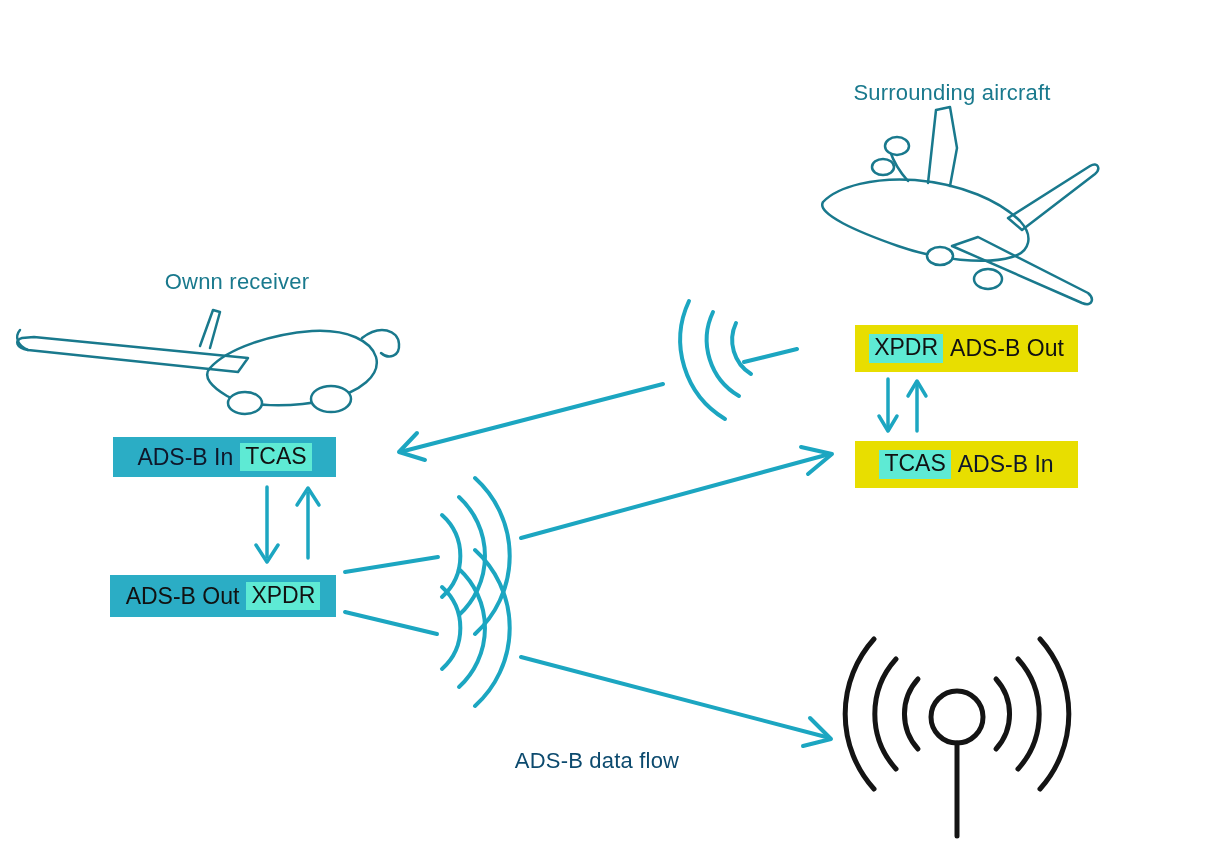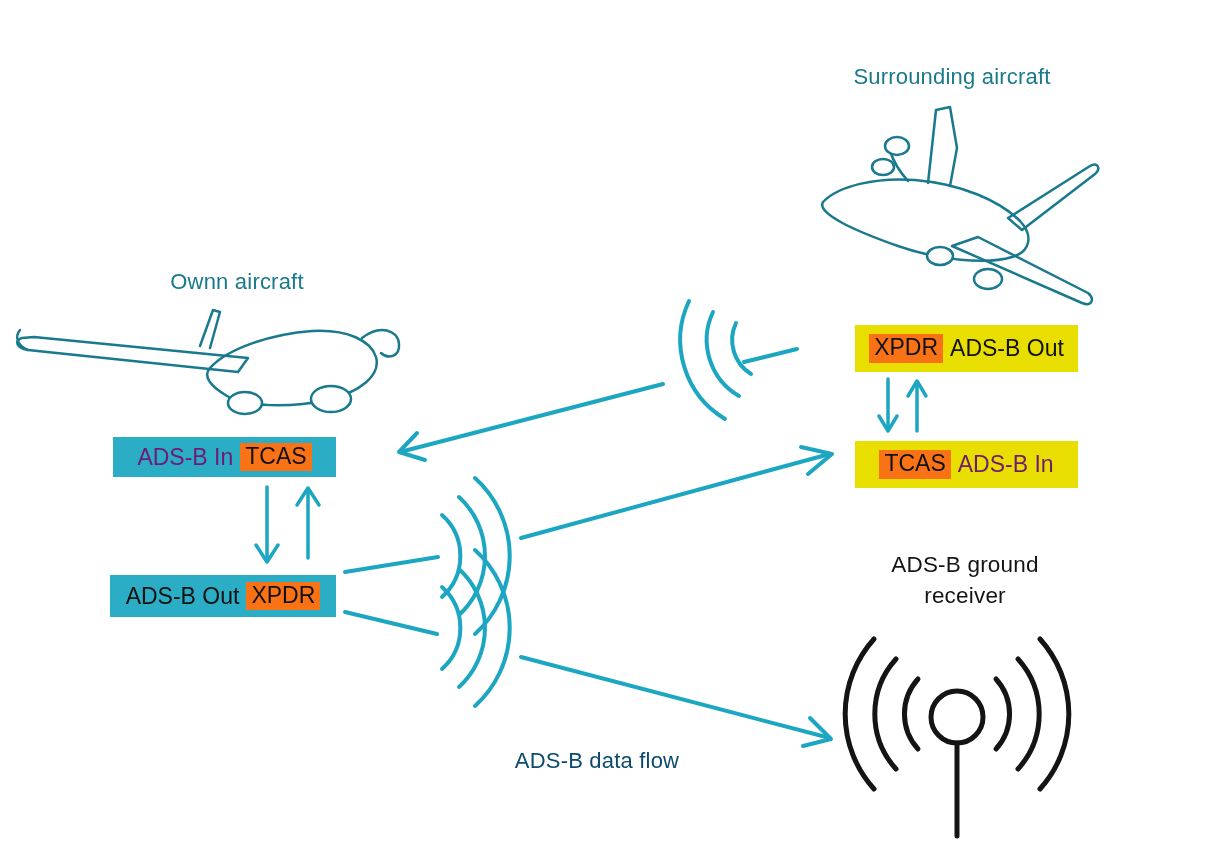--- a/index.html
+++ b/index.html
@@ -11,24 +11,24 @@
   .lbl{position:absolute;text-align:center;font-size:22px;letter-spacing:.2px;}
   .lbl-teal{color:#19798D;}
   .lbl-teal-light{color:#0c4a6e;}
   .lbl-black{color:#141414;font-size:22.5px;line-height:31px;}
   .dbox{
     position:absolute;display:flex;align-items:center;justify-content:center;
     gap:7px;font-size:23px;white-space:nowrap;
   }
   .dbox-teal{background:#2BADC5;}
   .dbox-yellow{background:#E8DE00;}
-  .t-white{color:#701a75;text-align:right;}
+  .t-white{color:#0f172a;text-align:right;}
   .t-black{color:#111111;text-align:right;}
   .chip{
-    background:#f97316;color:#111111;padding:1px 5px 2px 5px;line-height:1.1;
+    background:#5eead4;color:#111111;padding:1px 5px 2px 5px;line-height:1.1;
   }
 </style>
 </head>
 <body>
 
 <div class="canvas">
 
   <svg class="artwork" viewBox="0 0 1219 847">
 
     <g stroke="#19798D" stroke-width="2.5" fill="none" stroke-linecap="round" stroke-linejoin="round">
@@ -106,23 +106,23 @@
       <path d="M 957 743 L 957 836"></path>
       <path d="M 918 679 A 52 52 0 0 0 918 749"></path>
       <path d="M 896 659 A 82 82 0 0 0 896 769"></path>
       <path d="M 874 639 A 112 112 0 0 0 874 789"></path>
       <path d="M 996 679 A 52 52 0 0 1 996 749"></path>
       <path d="M 1018 659 A 82 82 0 0 1 1018 769"></path>
       <path d="M 1040 639 A 112 112 0 0 1 1040 789"></path>
     </g>
   </svg>
 
-  <div class="lbl lbl-teal" style="left:117px;top:269px;width:240px;">Ownn aircraft</div>
+  <div class="lbl lbl-teal" style="left:117px;top:269px;width:240px;">Ownn receiver</div>
 
-  <div class="lbl lbl-teal" style="left:832px;top:64px;width:240px;">Surrounding aircraft</div>
+  <div class="lbl lbl-teal" style="left:832px;top:80px;width:240px;">Surrounding aircraft</div>
 
   <div class="dbox dbox-teal" style="left:113px;top:437px;width:223px;height:40px;">
     <span class="t-white">ADS-B In</span>
     <span class="chip">TCAS</span>
   </div>
 
   <div class="dbox dbox-teal" style="left:110px;top:575px;width:226px;height:42px;">
     <span class="t-black">ADS-B Out</span>
     <span class="chip">XPDR</span>
   </div>
@@ -130,20 +130,16 @@
   <div class="dbox dbox-yellow" style="left:855px;top:325px;width:223px;height:47px;">
     <span class="chip">XPDR</span>
     <span class="t-black">ADS-B Out</span>
   </div>
 
   <div class="dbox dbox-yellow" style="left:855px;top:441px;width:223px;height:47px;">
     <span class="chip">TCAS</span>
     <span class="t-white">ADS-B In</span>
   </div>
 
-  <div class="lbl lbl-black" style="left:845px;top:549px;width:240px;">
-    <div>ADS-B ground</div>
-    <div>receiver</div>
-  </div>
 
   <div class="lbl lbl-teal-light" style="left:477px;top:748px;width:240px;">ADS-B data flow</div>
 
 </div>
 
 </body></html>

